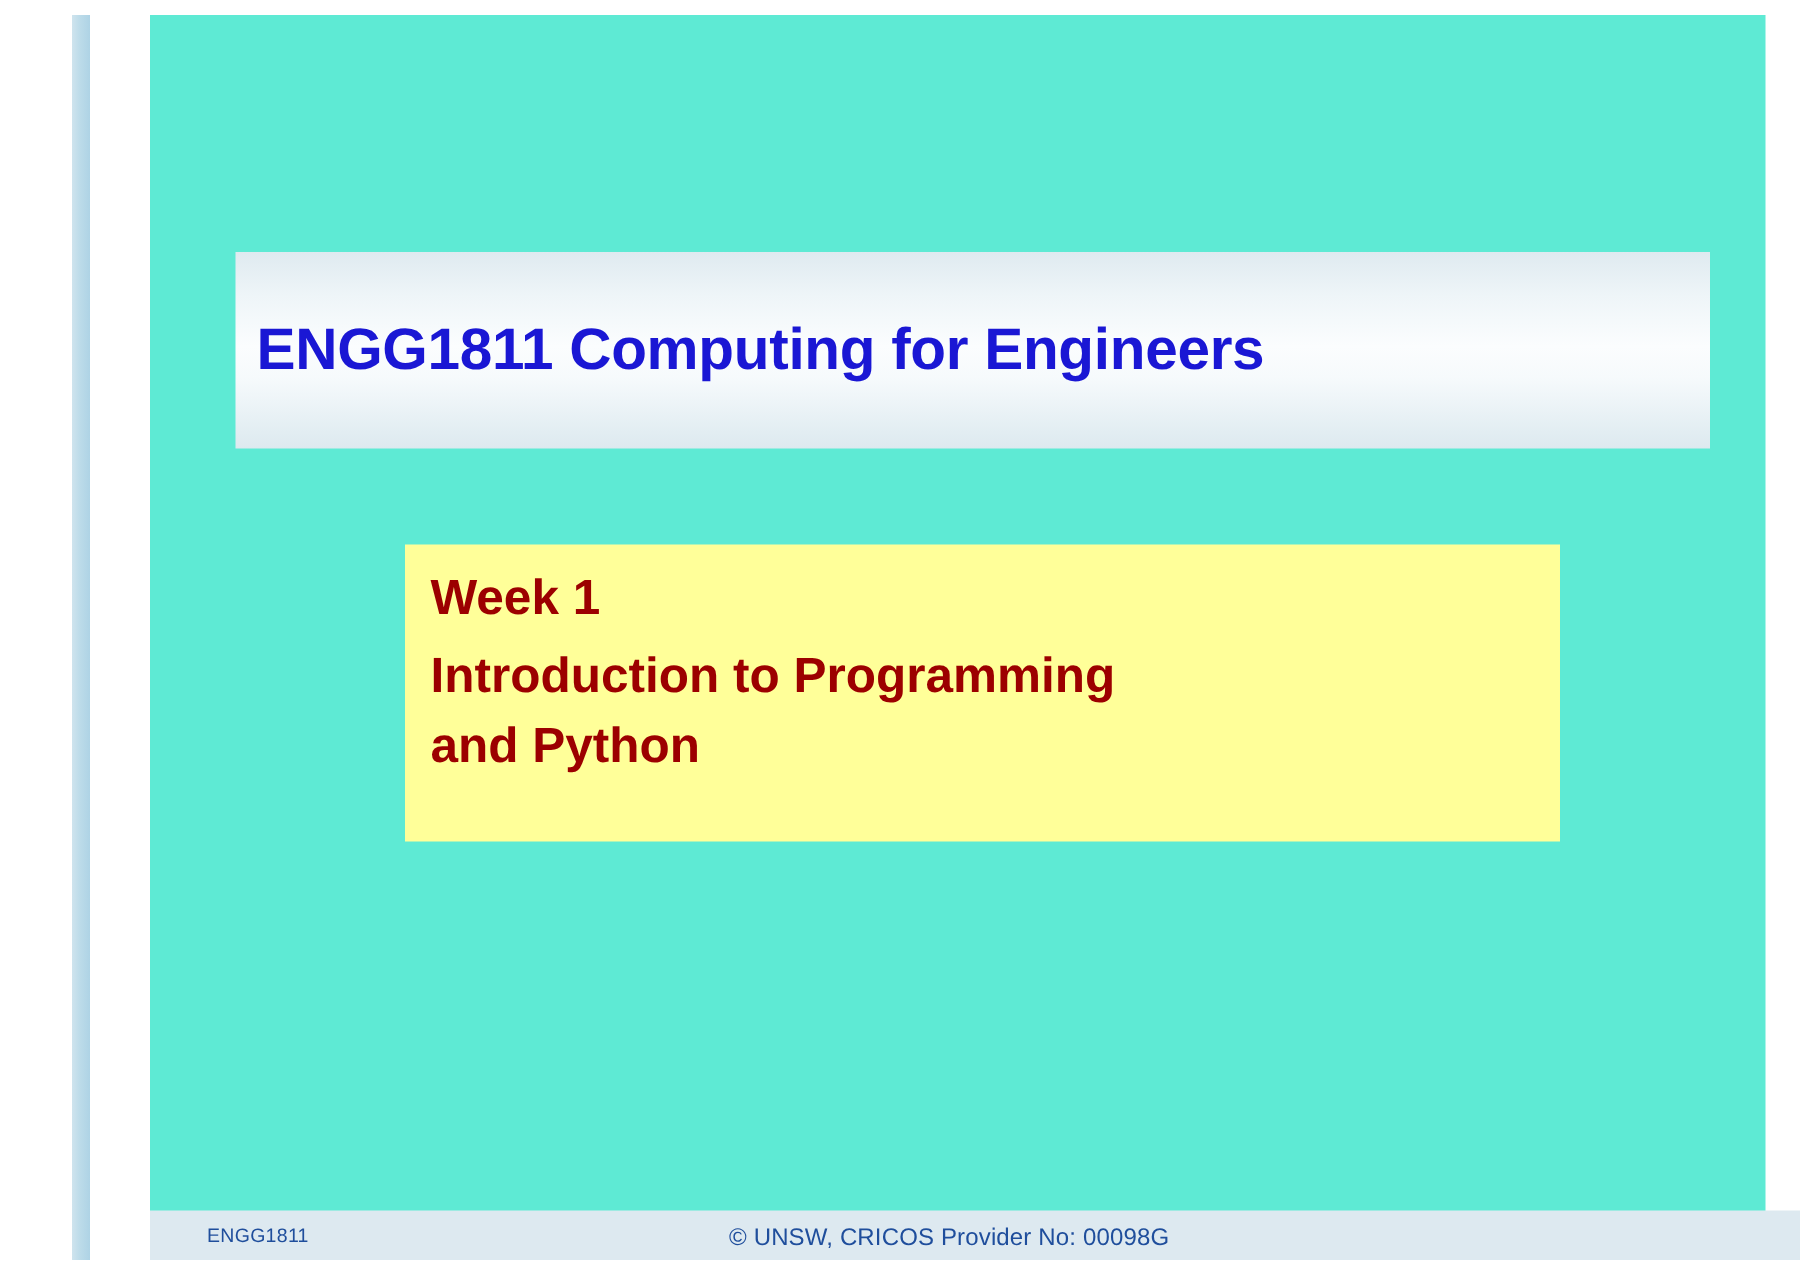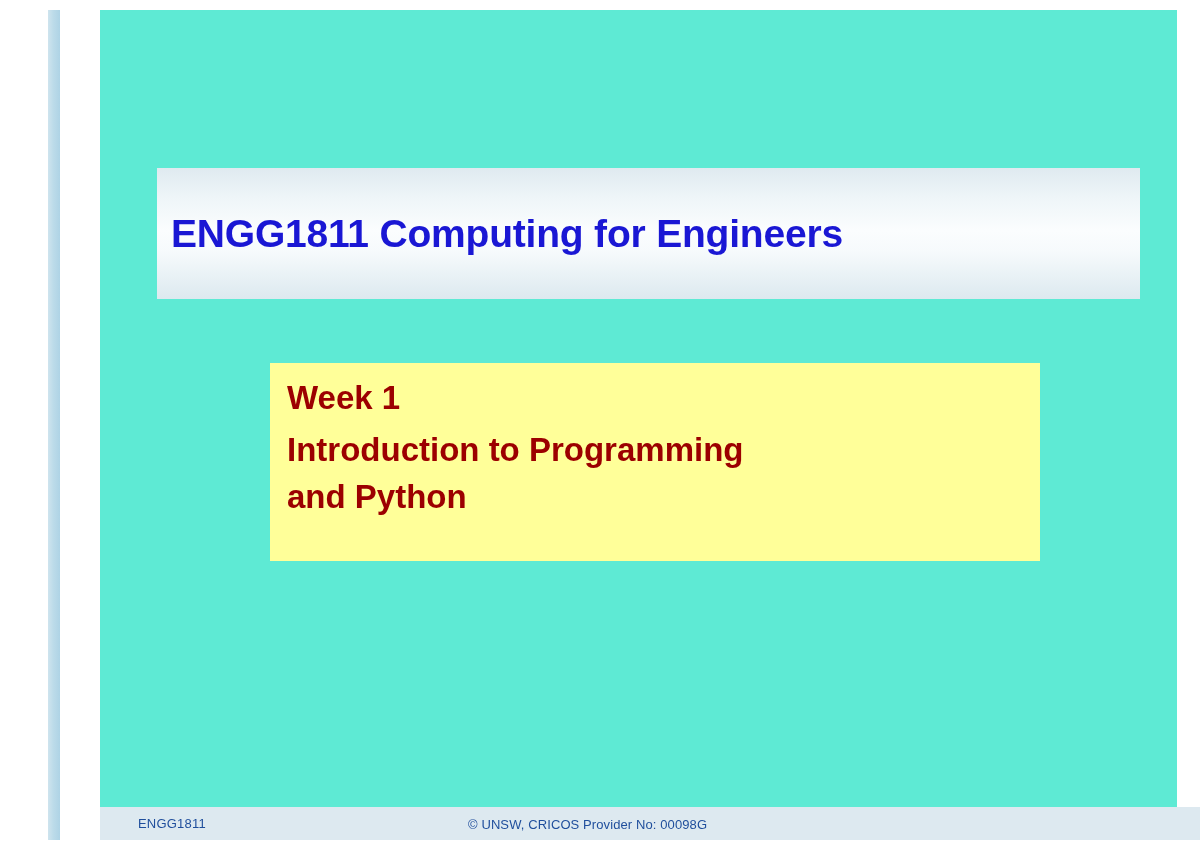--- a/index.html
+++ b/index.html
@@ -111,23 +111,23 @@
     position: absolute;
     left: 38px;
     top: 9px;
     font-size: 13px;
     color: #1f4e9c;
     letter-spacing: 0.2px;
     white-space: nowrap;
   }
   #footer-center {
     position: absolute;
-    left: 368px;
+    left: 386px;
     top: 10px;
-    font-size: 13px;
+    font-size: 16px;
     color: #1f4e9c;
     letter-spacing: 0.1px;
     white-space: nowrap;
     text-align: center;
   }
 </style>
 </head>
 <body>
 
 <div id="slide-root">

